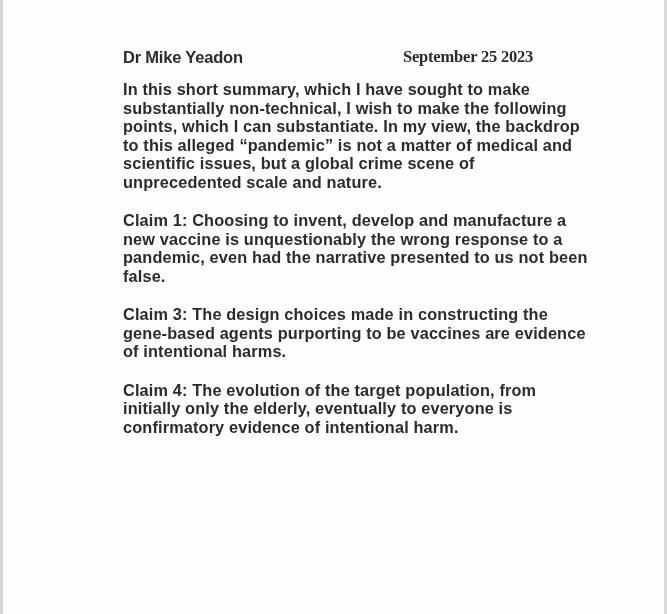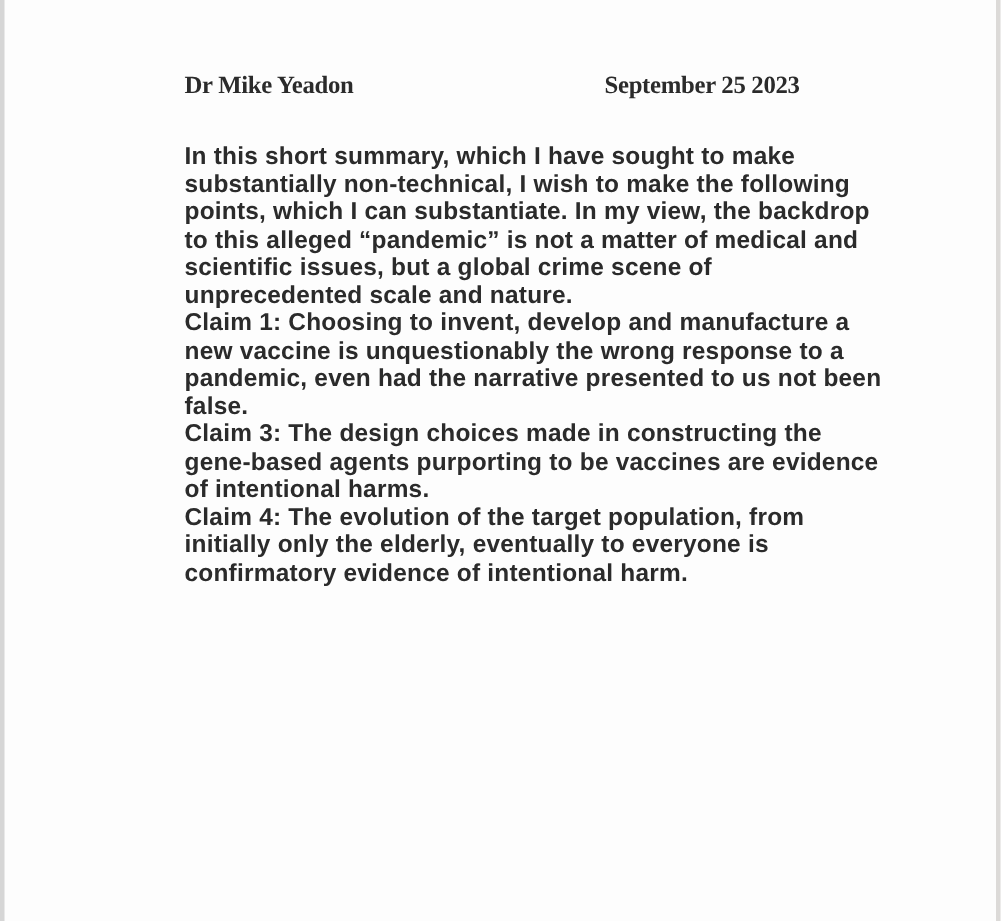--- a/index.html
+++ b/index.html
@@ -18,25 +18,25 @@
     background: #dcdad8;
   }
   .page {
     position: absolute; left: 123px; top: 48px; width: 470px;
     color: #2b2b2b;
     font-weight: bold;
     font-size: 16.3px;
     line-height: 18.5px;
   }
   .header-row { position: relative; height: 20px; font-size: 16.5px; }
-  .author { position: absolute; left: 0; top: 0; font-family: Liberation Serif, serif; letter-spacing: -0.2px; }
+  .author { position: absolute; left: 0; top: 0; font-family: Liberation Sans, sans-serif; letter-spacing: -0.2px; }
   .date { position: absolute; left: 280px; top: 0; letter-spacing: -0.2px; font-family: Liberation Serif, serif; }
   .subtitle { margin-top: 8px; letter-spacing: -0.1px; }
-  .para { letter-spacing: 0.15px; }
-  .para.first { margin-top: 27px; }
+  .para { margin-top: 20px; letter-spacing: 0.15px; }
+  .para.first { margin-top: 12px; }
 </style>
 </head>
 <body>
 
 <div class="edge-left"></div>
 <div class="edge-right"></div>
 
 <div class="page">
   <div class="header-row">
     <span class="author">Dr Mike Yeadon</span>

